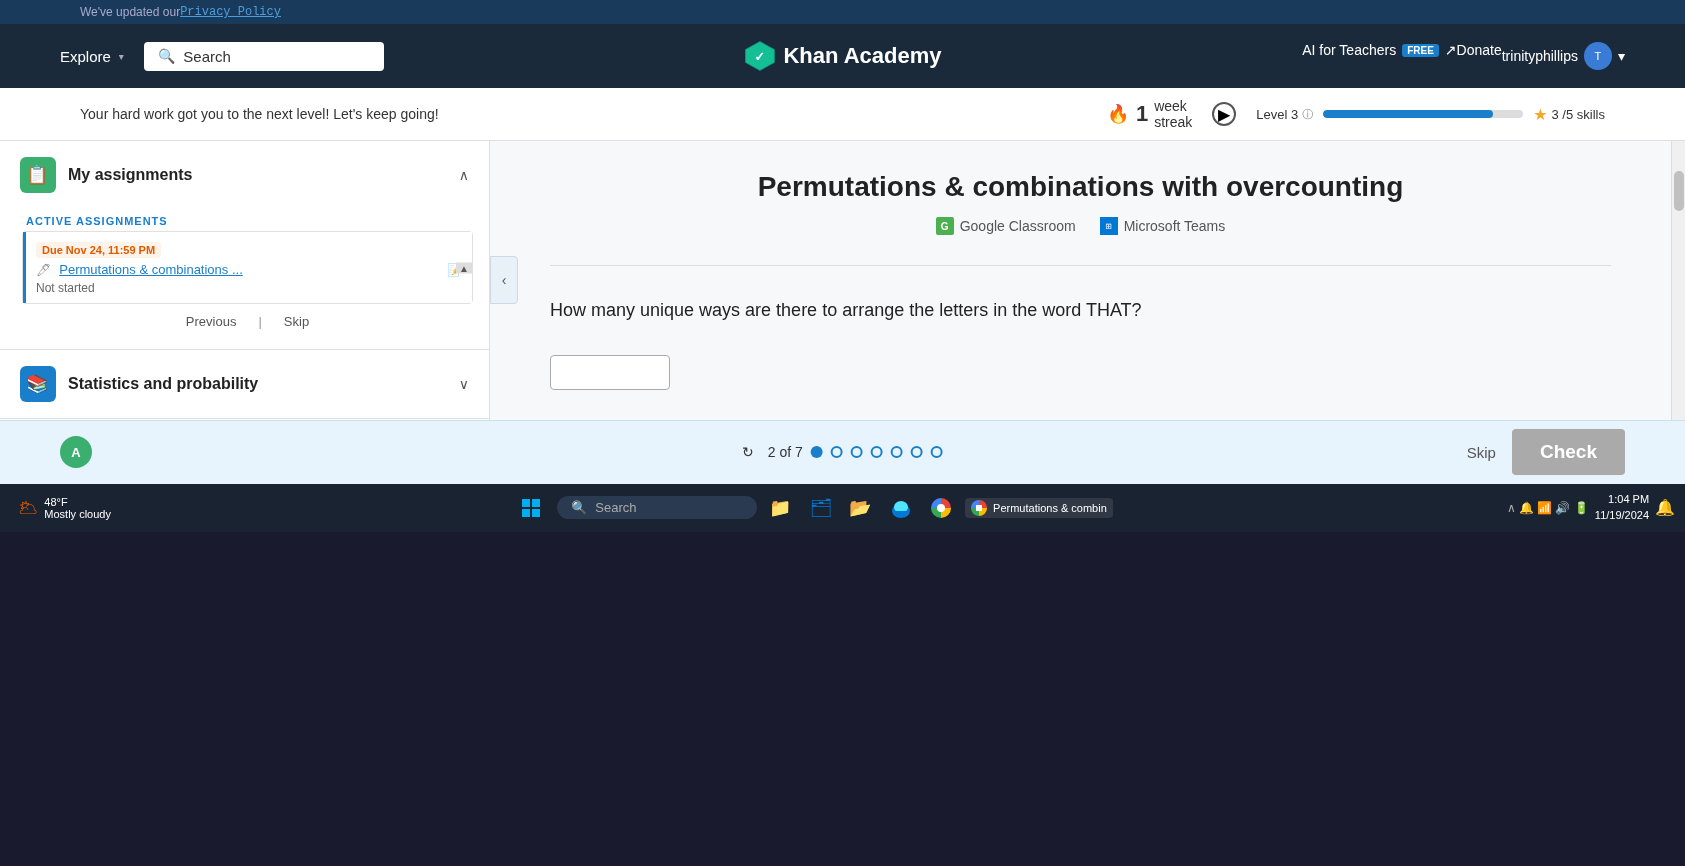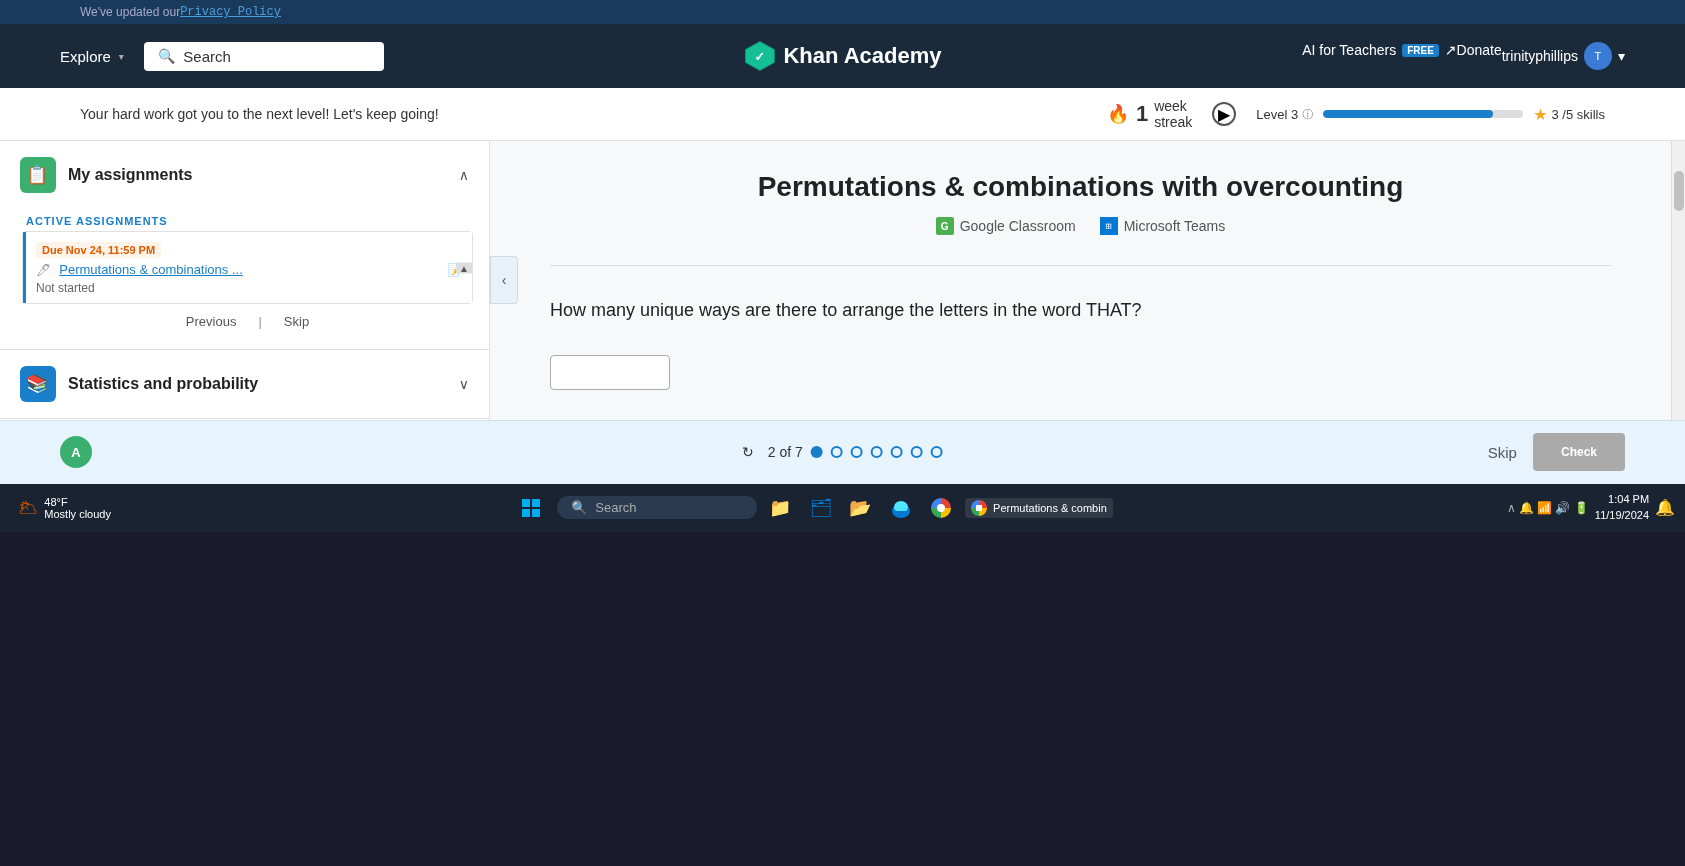--- a/index.html
+++ b/index.html
@@ -428,21 +428,21 @@
     .skip-btn {
       color: #555;
       font-size: 15px;
       cursor: pointer;
       background: none;
       border: none;
     }
     .check-btn {
       background: #aaa;
       color: #fff;
-      font-size: 12px;
+      font-size: 19px;
       font-weight: 600;
       padding: 12px 28px;
       border: none;
       border-radius: 4px;
       cursor: pointer;
     }
 
     
     .collapse-sidebar-btn {
       position: absolute;

